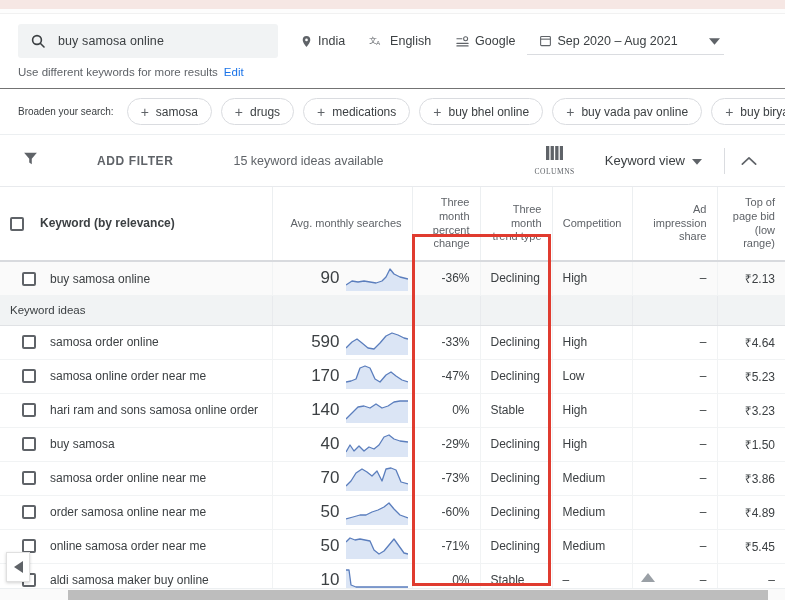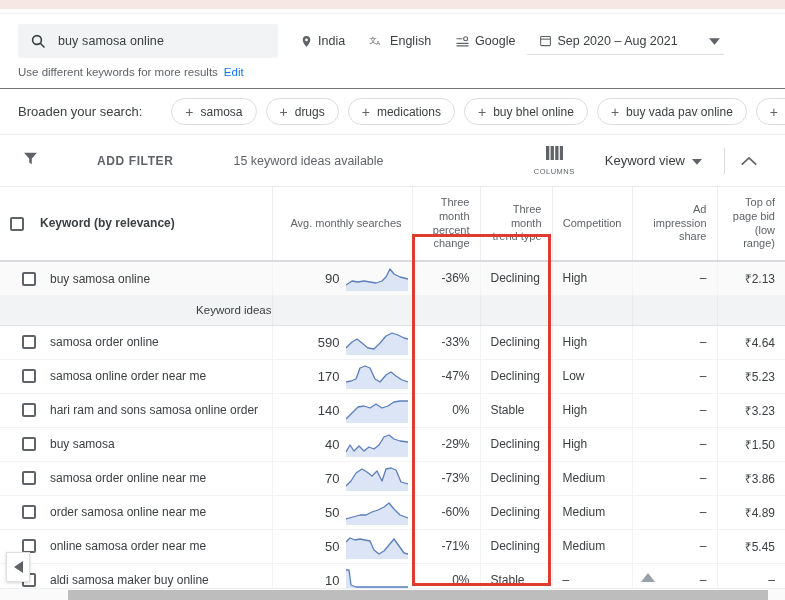--- a/index.html
+++ b/index.html
@@ -56,21 +56,21 @@
 
   
   .broadenrow {
     display: flex; align-items: center; gap: 9px;
     padding: 11px 0 11px 18px;
     height: 46px;
     border-bottom: 1px solid #eceff1;
     overflow: hidden;
     white-space: nowrap;
   }
-  .broadenlabel { font-size: 13px; color: #3c4043; flex: 0 0 auto; margin-right: 20px; }
+  .broadenlabel { font-size: 10px; color: #3c4043; flex: 0 0 auto; margin-right: 4px; }
   .bchip {
     flex: 0 0 auto;
     display: inline-flex; align-items: center; gap: 7px;
     border: 1px solid #dadce0;
     border-radius: 16px;
     height: 27px;
     padding: 0 13px;
     font-size: 12px; color: #3c4043;
     background: #fff;
     cursor: pointer;
@@ -84,21 +84,21 @@
     padding: 0 14px 0 22px;
     border-bottom: 1px solid #e8eaed;
     gap: 42px;
   }
   .funnel { margin-right: 16px; }
   .addfilter { font-size: 12px; font-weight: bold; color: #5f6368; letter-spacing: .6px; cursor: pointer; }
   .ideacount { font-size: 12.5px; color: #5f6368; margin-left: 18px; }
   .tb-right { margin-left: auto; display: flex; align-items: center; gap: 0; }
   .columns-btn {
     display: flex; flex-direction: column; align-items: center; gap: 3px;
-    padding: 0 14px; cursor: pointer;
+    padding: 0 14px; cursor: pointer; font-family: Liberation Serif, serif;
   }
   .columns-btn .lbl { font-size: 7.5px; color: #5f6368; letter-spacing: .5px; }
   .kwview {
     display: flex; align-items: center; gap: 7px;
     font-size: 13px; color: #3c4043;
     padding: 0 16px; cursor: pointer;
   }
   .tb-divider { width: 1px; height: 26px; background: #dadce0; margin: 0 6px; }
   .collapse-btn { padding: 0 14px 0 10px; cursor: pointer; }
 
@@ -141,33 +141,33 @@
     display: inline-block;
     vertical-align: middle;
     margin-right: 14px;
     cursor: pointer;
     background: #fff;
   }
   .cbhead { margin-right: 16px; }
   .kwtext { display: inline-block; vertical-align: middle; text-align: center; }
 
   .volcell { display: flex; align-items: center; justify-content: flex-end; height: 100%; padding-right: 4px; }
-  .volnum { font-size: 13px; color: #3c4043; margin-right: 6px; }
+  .volnum { font-size: 17px; color: #3c4043; margin-right: 6px; }
   .spark { width: 62px; height: 26px; display: block; }
 
   tr.section td {
     background: #f1f3f4;
     height: 30px;
     font-size: 11.5px;
     color: #3c4043;
     text-align: left;
     border-right: 1px solid #e8eaed;
     border-bottom: 1px solid #e0e2e5;
   }
-  tr.section td.kwcell { padding-left: 10px; text-align: right; }
+  tr.section td.kwcell { padding-left: 10px; }
 
   
   .redbox {
     position: absolute;
     border: 3px solid #e03b2f;
     pointer-events: none;
     z-index: 30;
   }
 
   

